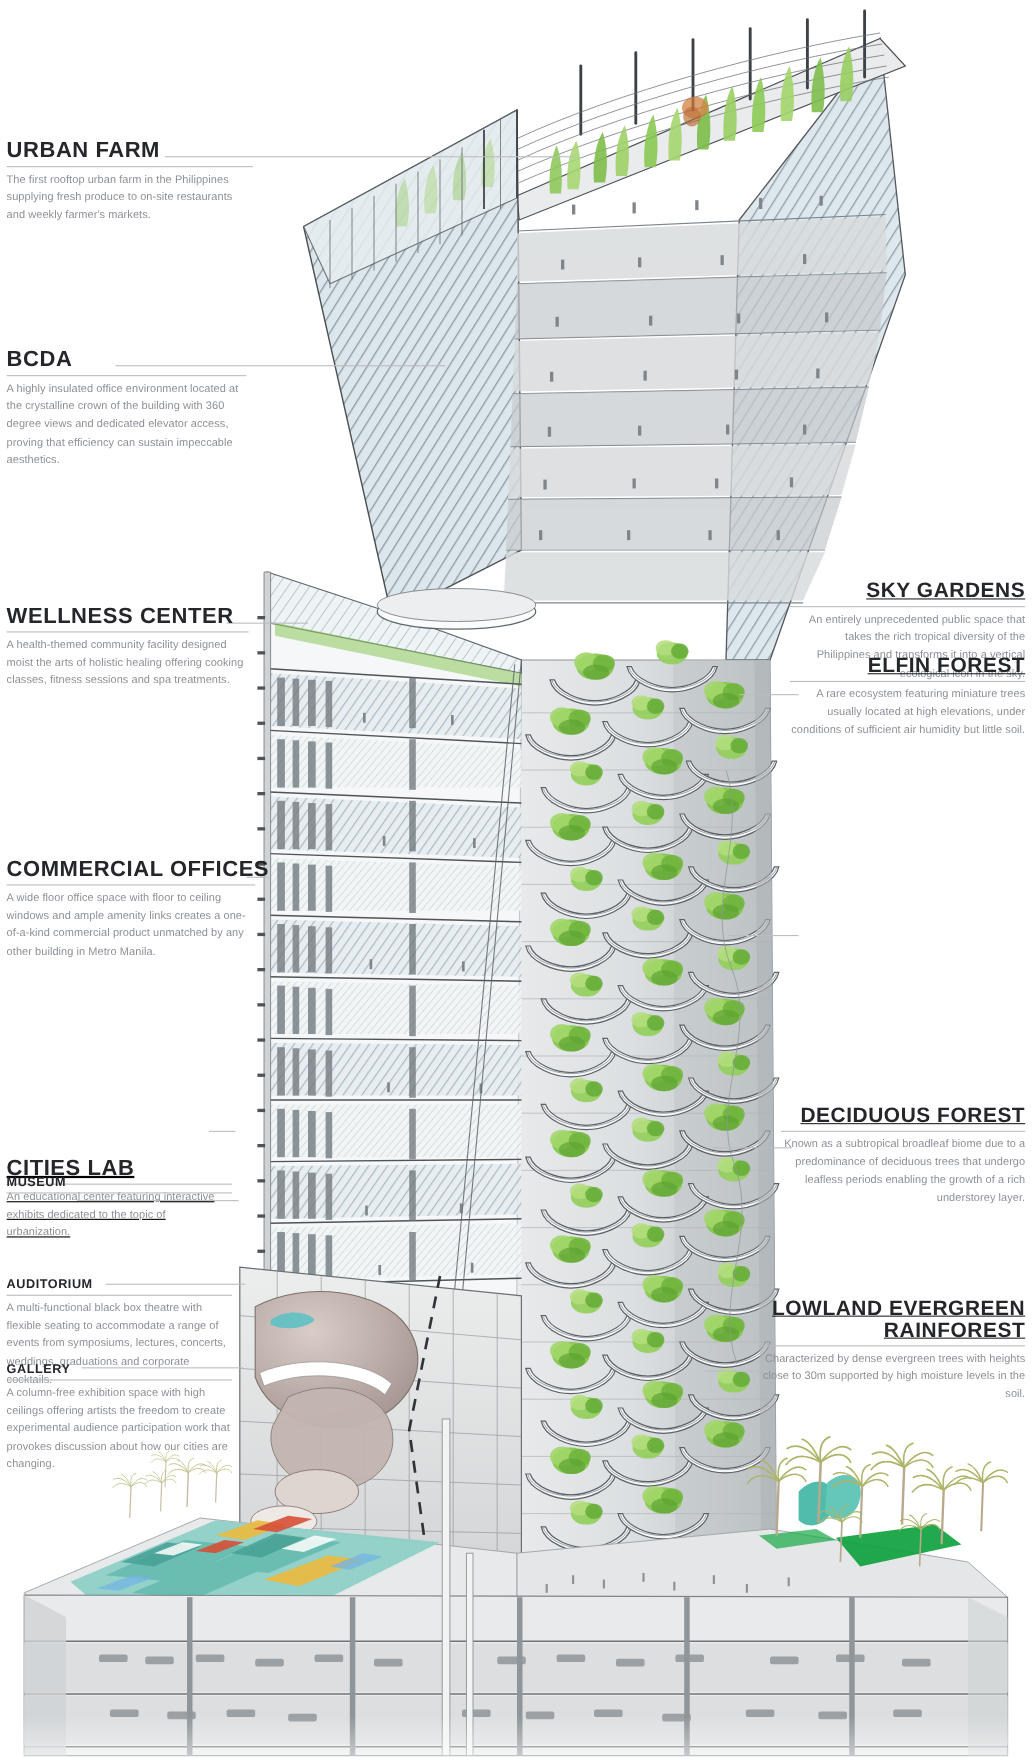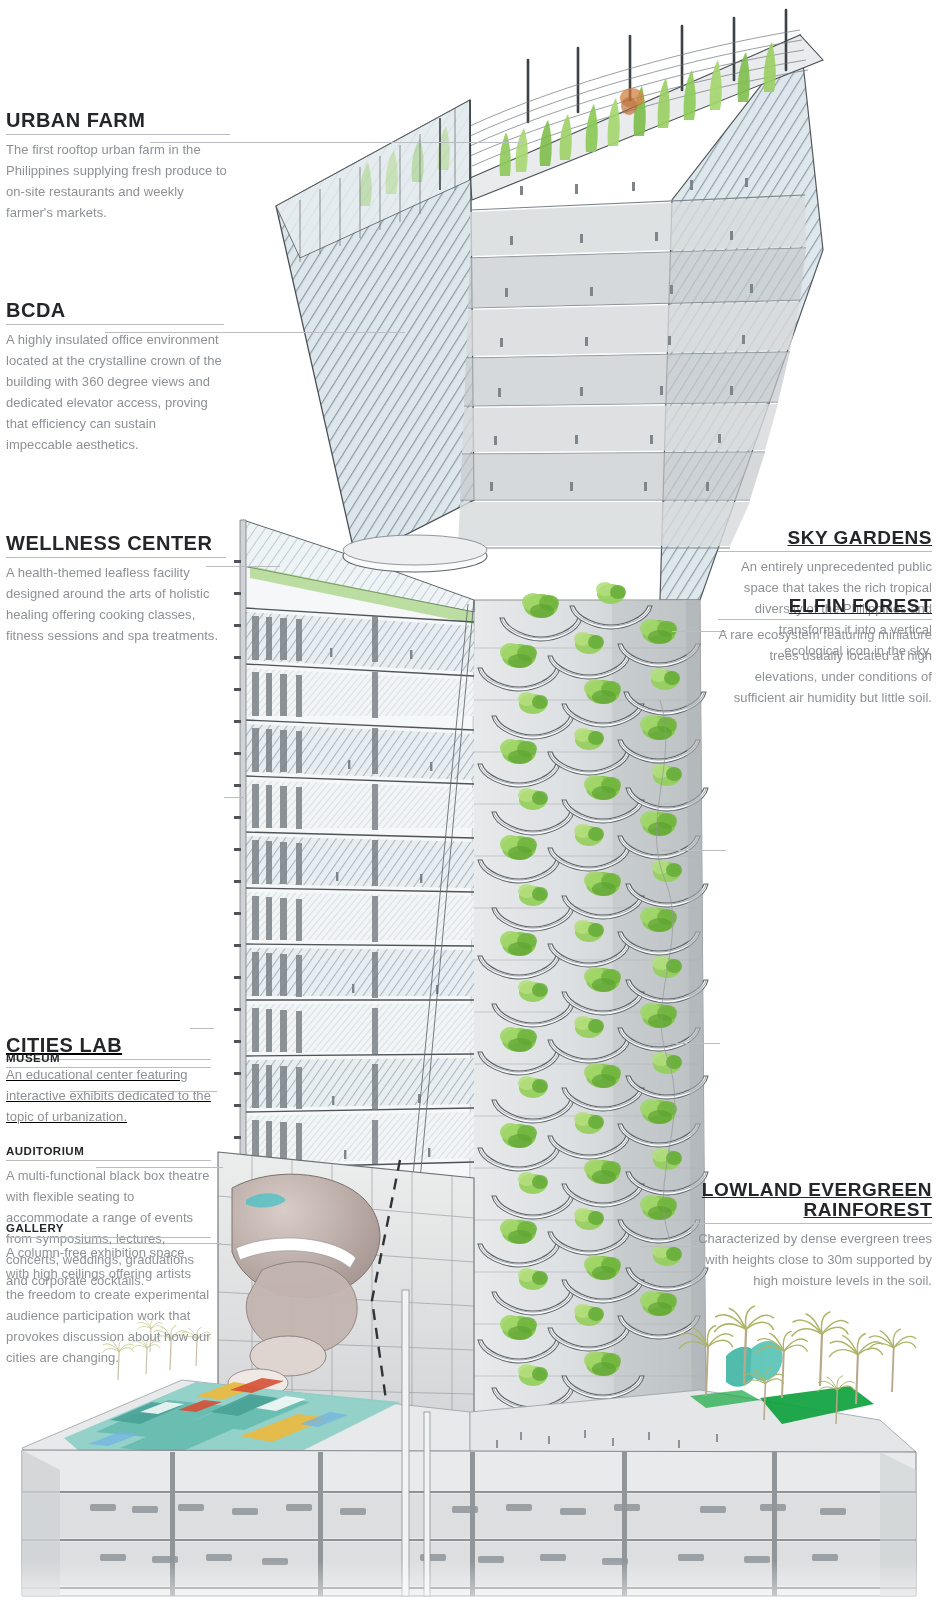--- a/index.html
+++ b/index.html
@@ -30,26 +30,26 @@
     letter-spacing: 0.5px;
     white-space: nowrap;
     line-height: 1.05;
   }
   .ann .titlewrap { line-height: 1.05; }
   .ann .rule {
     height: 0; border-top: 1px solid #b9bcc0;
     margin: 3px 0 4px 0;
   }
   .ann .body {
-    font-size: 13px;
+    font-size: 10px;
     line-height: 1.62;
     color: #8d9196;
     letter-spacing: 0.05px;
   }
-  .ann.left .title { font-size: 20px; }
+  .ann.left .title { font-size: 20px; margin-top: 17px; }
   .ann.left .body { text-align: left; }
   .ann.left.small .title { font-size: 11.5px; }
   .ann.right { text-align: right; }
   .ann.right .title { font-size: 19px; text-decoration: underline; }
   .ann.right .body { text-align: right; }
 
   
   .leader {
     position: absolute;
     border-top: 1px solid #babdc1;
@@ -861,23 +861,28 @@
 
   <div class="ann left" style="left:6px;top:300px;width:218px;">
     <div class="title">BCDA</div>
     <div class="rule"></div>
     <div class="body">A highly insulated office environment located at the crystalline crown of the building with 360 degree views and dedicated elevator access, proving that efficiency can sustain impeccable aesthetics.</div>
   </div>
 
   <div class="ann left" style="left:6px;top:533px;width:220px;">
     <div class="title">WELLNESS CENTER</div>
     <div class="rule"></div>
-    <div class="body">A health-themed leafless facility designed around the arts of holistic healing offering cooking classes, fitness sessions and spa treatments.</div>
-  </div>
-
+    <div class="body">A health-themed community facility designed moist the arts of holistic healing offering cooking classes, fitness sessions and spa treatments.</div>
+  </div>
+
+  <div class="ann left" style="left:6px;top:763px;width:226px;">
+    <div class="title">COMMERCIAL OFFICES</div>
+    <div class="rule"></div>
+    <div class="body">A wide floor office space with floor to ceiling windows and ample amenity links creates a one-of-a-kind commercial product unmatched by any other building in Metro Manila.</div>
+  </div>
 
   <div class="ann left" style="left:6px;top:1035px;width:205px;text-decoration:underline;">
     <div class="title">CITIES LAB</div>
     <div class="rule"></div>
     <div class="body">An educational center featuring interactive exhibits dedicated to the topic of urbanization.</div>
   </div>
 
   <div class="ann left small" style="left:6px;top:1052px;width:205px;">
     <div class="title">MUSEUM</div>
     <div class="rule"></div>
@@ -901,20 +906,25 @@
     <div class="body">An entirely unprecedented public space that takes the rich tropical diversity of the Philippines and transforms it into a vertical ecological icon in the sky.</div>
   </div>
 
   <div class="ann right" style="right:6px;top:596px;width:214px;">
     <div class="title">ELFIN FOREST</div>
     <div class="rule"></div>
     <div class="body">A rare ecosystem featuring miniature trees usually located at high elevations, under conditions of sufficient air humidity but little soil.</div>
   </div>
 
 
+  <div class="ann right" style="right:6px;top:1005px;width:222px;">
+    <div class="title">DECIDUOUS FOREST</div>
+    <div class="rule"></div>
+    <div class="body">Known as a subtropical broadleaf biome due to a predominance of deciduous trees that undergo leafless periods enabling the growth of a rich understorey layer.</div>
+  </div>
 
   <div class="ann right" style="right:6px;top:1180px;width:244px;">
     <div class="titlewrap">
       <div class="title">LOWLAND EVERGREEN</div>
       <div class="title">RAINFOREST</div>
     </div>
     <div class="rule"></div>
     <div class="body">Characterized by dense evergreen trees with heights close to 30m supported by high moisture levels in the soil.</div>
   </div>
 

